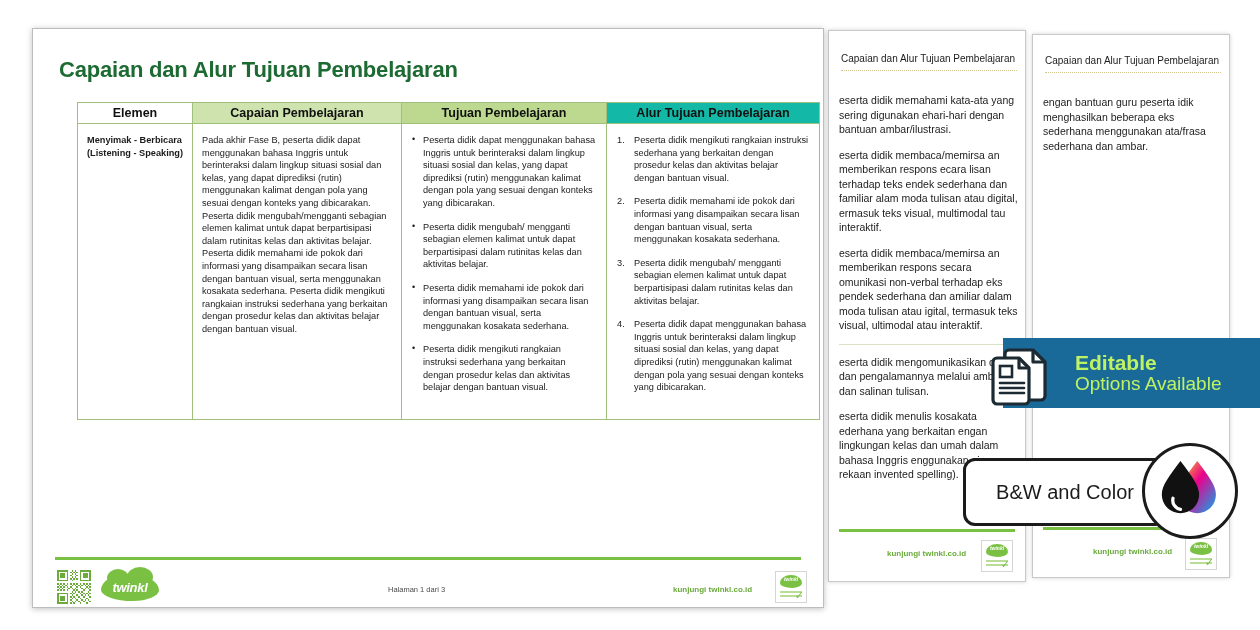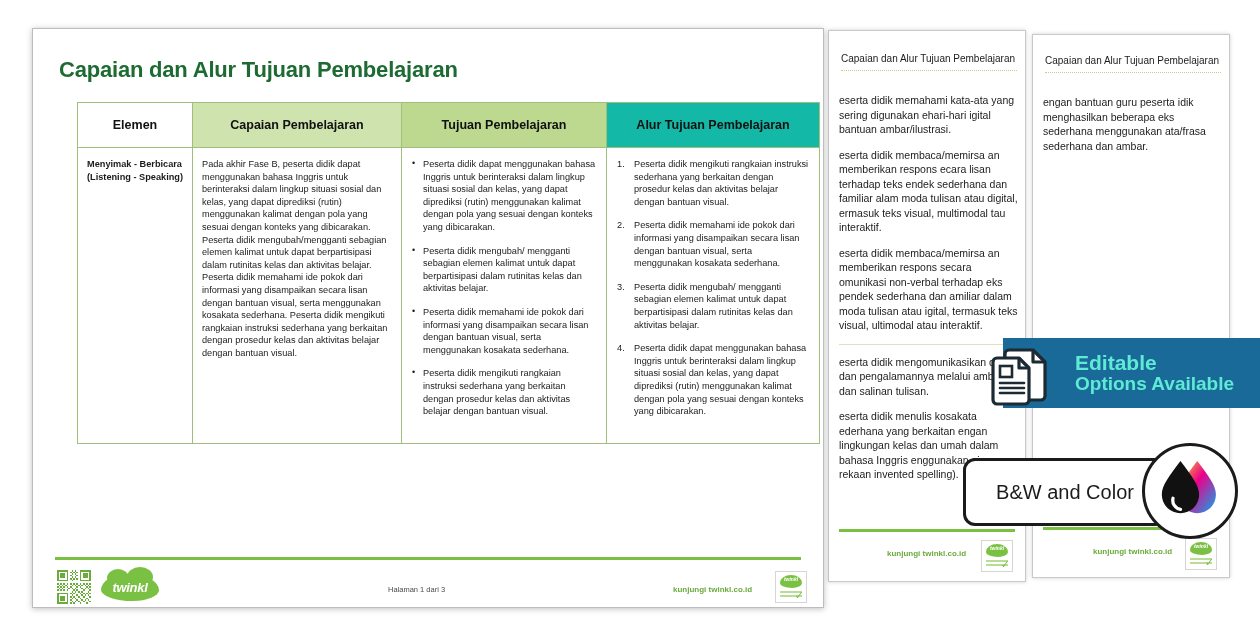--- a/index.html
+++ b/index.html
@@ -101,21 +101,21 @@
   
   #table {
     position: absolute;
     left: 44px; top: 73px;
     width: 706px;
     border-collapse: collapse;
     table-layout: fixed;
   }
   #table th {
     border: 1px solid #9fbf7a;
-    padding: 15px 4px;
+    padding: 3px 4px;
     font-size: 12.5px;
     font-weight: bold;
     text-align: center;
     vertical-align: middle;
     color: #111111;
   }
   #table td {
     border: 1px solid #9fbf7a;
     padding: 10px 9px 14px 9px;
     vertical-align: top;
@@ -257,25 +257,25 @@
     display: flex;
     align-items: center;
   }
   #editable-icon {
     position: absolute;
     left: -18px; top: 8px;
     width: 74px; height: 60px;
   }
   #editable-text {
     margin-left: 72px;
-    color: #5eead4;
+    color: #bef264;
     line-height: 1.05;
   }
   #editable-line1 { font-size: 21px; font-weight: bold; }
-  #editable-line2 { font-size: 19px; font-weight: bold; }
+  #editable-line2 { font-size: 19px; font-weight: normal; }
 
   #bw-badge {
     position: absolute;
     left: 963px; top: 458px;
     width: 198px; height: 62px;
     background: #ffffff;
     border: 3px solid #1b1b1b;
     border-radius: 12px;
     display: flex;
     align-items: center;
@@ -318,21 +318,21 @@
       <div class="btick">✓</div>
     </div>
   </div>
 
   <div class="sheet" id="page2" style="left:828px; top:30px; width:196px; height:550px;">
     <div style="position:absolute; left:12px; top:22px; right:8px;">
       <div class="sheet-title">Capaian dan Alur Tujuan Pembelajaran</div>
       <div class="sheet-rule"></div>
     </div>
     <div class="bg-body" style="position:absolute; left:10px; top:62px; width:180px;">
-      <p>eserta didik memahami kata-ata yang sering digunakan ehari-hari igital bantuan ambar/ilustrasi.</p>
+      <p>eserta didik memahami kata-ata yang sering digunakan ehari-hari dengan bantuan ambar/ilustrasi.</p>
       <p>eserta didik membaca/memirsa an memberikan respons ecara lisan terhadap teks endek sederhana dan familiar alam moda tulisan atau digital, ermasuk teks visual, multimodal tau interaktif.</p>
       <p>eserta didik membaca/memirsa an memberikan respons secara omunikasi non-verbal terhadap eks pendek sederhana dan amiliar dalam moda tulisan atau igital, termasuk teks visual, ultimodal atau interaktif.</p>
       <div class="bg-sep"></div>
       <p>eserta didik mengomunikasikan de dan pengalamannya melalui ambar dan salinan tulisan.</p>
       <p>eserta didik menulis kosakata ederhana yang berkaitan engan lingkungan kelas dan umah dalam bahasa Inggris enggunakan ejaan rekaan invented spelling).</p>
     </div>
     <div class="bg-footline" style="top:498px;"></div>
     <div class="bg-footer-txt" style="left:58px; top:518px;">kunjungi twinkl.co.id</div>
     <div class="badge-qa" style="right:12px; top:509px;">
       <div class="bcloud"></div>

